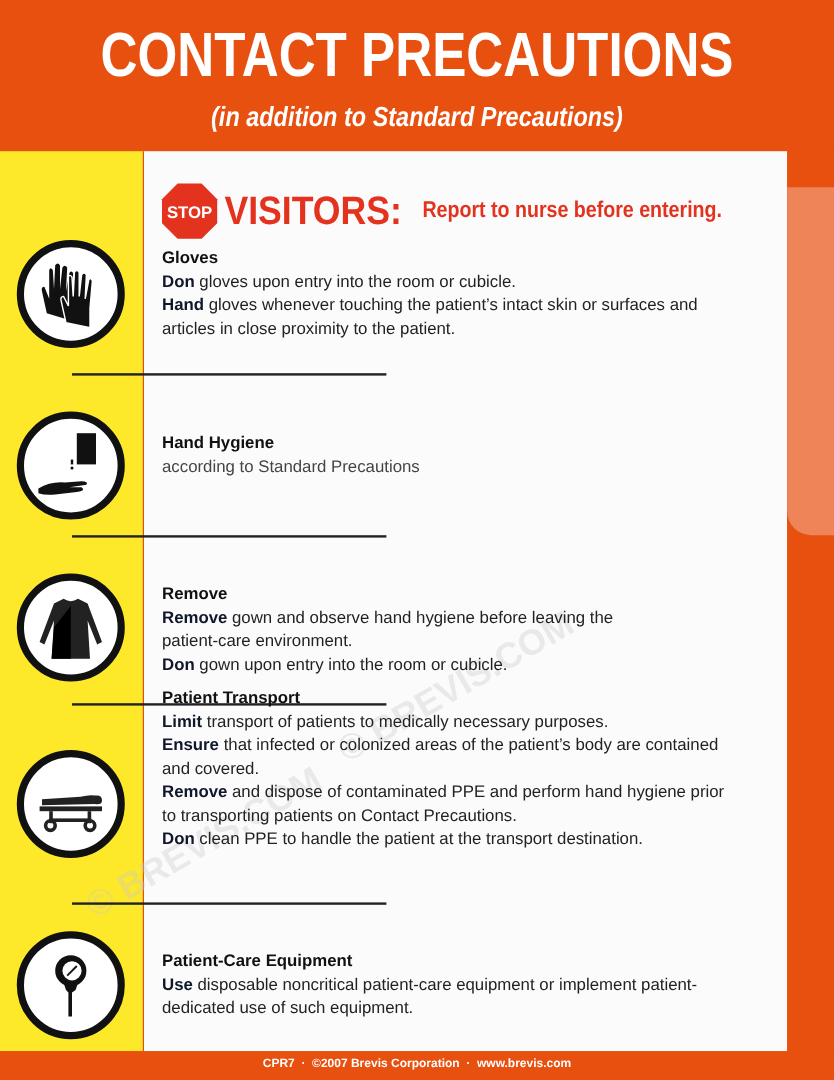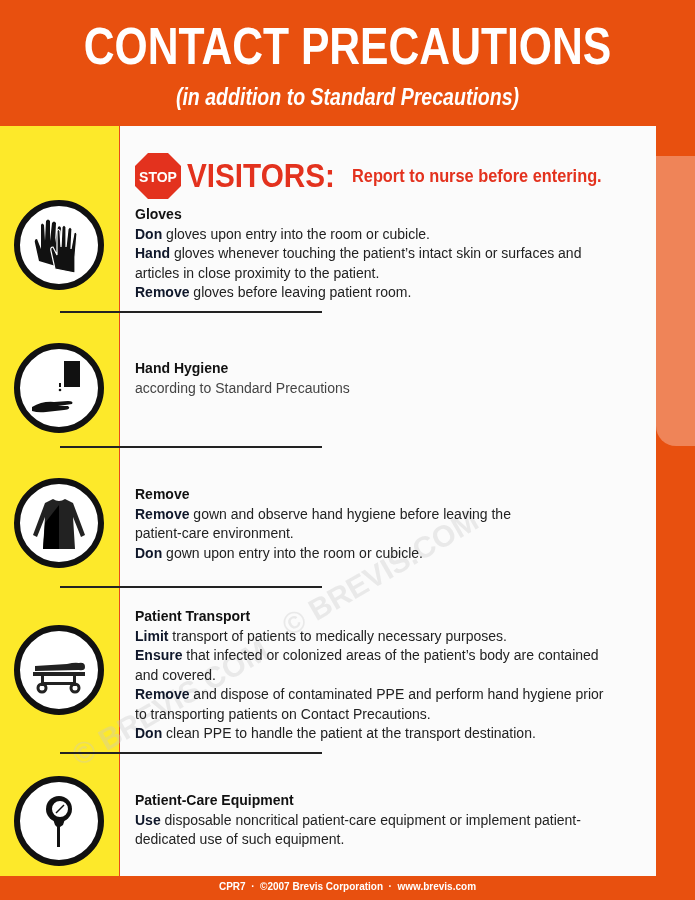--- a/index.html
+++ b/index.html
@@ -89,38 +89,37 @@
     <circle cx="31" cy="18" r="9" fill="#fff" stroke="#111" stroke-width="2"></circle>
     <line x1="27" y1="22" x2="35" y2="14" stroke="#111" stroke-width="1.5"></line>
     <path d="M24 28 L36 28 L34 34 L31 36 L31 56 L28 56 L28 36 L26 34 Z" fill="#111"></path>
   </svg>
 </div>
 
 <div class="section" style="top:205px;">
   <div class="heading">Gloves</div>
   <div><b>Don</b><span> gloves upon entry into the room or cubicle.</span></div>
   <div style="width:460px;"><b>Hand</b><span> gloves whenever touching the patient’s intact skin or surfaces and articles in close proximity to the patient.</span></div>
-  <div><b>Remove</b><span> gloves before leaving patient room.</span></div>
 </div>
 <div class="rule" style="top:311px;"></div>
 
 <div class="section" style="top:359px;">
   <div class="heading">Hand Hygiene</div>
   <div style="color:#444;"><span>according to Standard Precautions</span></div>
 </div>
 <div class="rule" style="top:446px;"></div>
 
 <div class="section" style="top:485px;">
   <div class="heading">Remove</div>
   <div style="width:390px;"><b>Remove</b><span> gown and observe hand hygiene before leaving the patient-care environment.</span></div>
   <div><b>Don</b><span> gown upon entry into the room or cubicle.</span></div>
 </div>
 <div class="rule" style="top:586px;"></div>
 
-<div class="section" style="top:607px;">
+<div class="section" style="top:572px;">
   <div class="heading">Patient Transport</div>
   <div><b>Limit</b><span> transport of patients to medically necessary purposes.</span></div>
   <div style="width:480px;"><b>Ensure</b><span> that infected or colonized areas of the patient’s body are contained and covered.</span></div>
   <div style="width:480px;"><b>Remove</b><span> and dispose of contaminated PPE and perform hand hygiene prior to transporting patients on Contact Precautions.</span></div>
   <div><b>Don</b><span> clean PPE to handle the patient at the transport destination.</span></div>
 </div>
 <div class="rule" style="top:752px;"></div>
 
 <div class="section" style="top:791px;">
   <div class="heading">Patient-Care Equipment</div>

